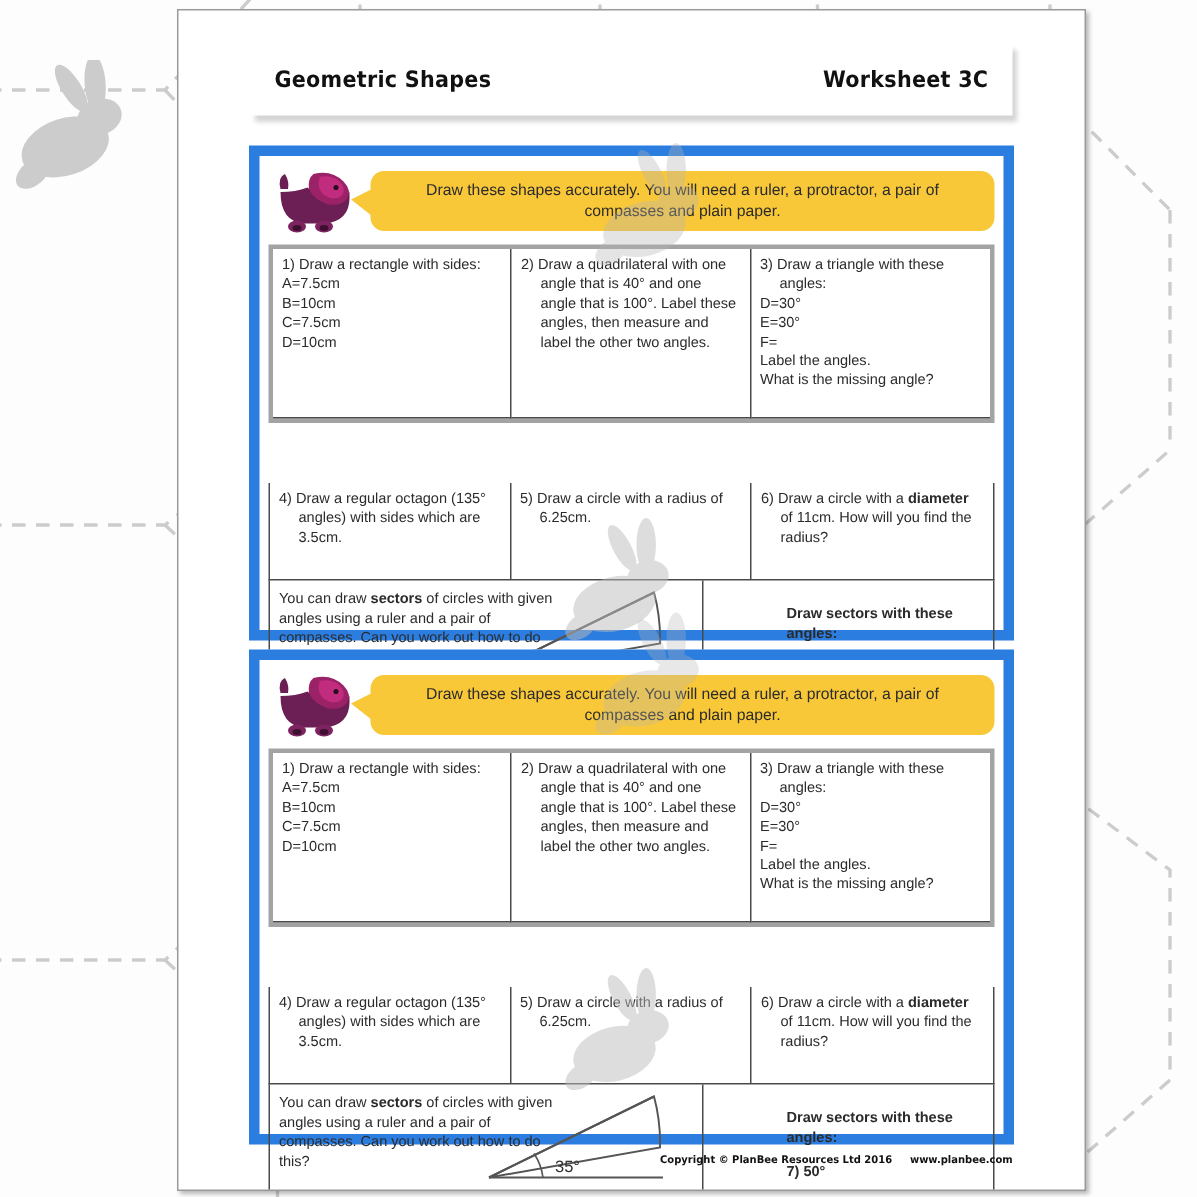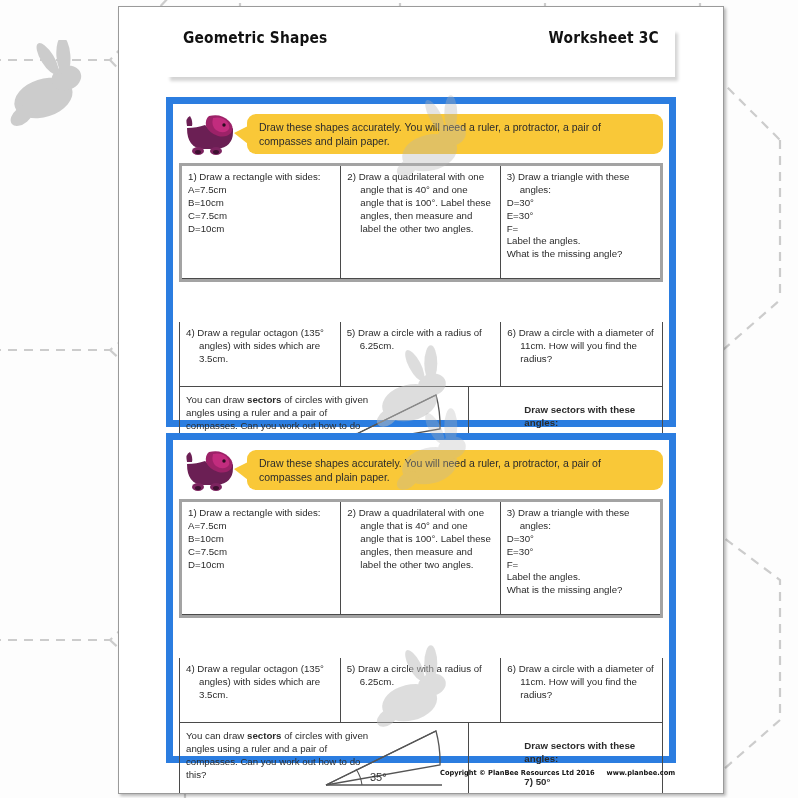--- a/index.html
+++ b/index.html
@@ -21,21 +21,21 @@
     border:1px solid #9a9a9a;
     box-shadow:2px 2px 3px rgba(0,0,0,.28);
     z-index:2;overflow:hidden;
   }
 
   
   .header{
     position:absolute;left:48px;top:22px;width:508px;height:48px;
     background:#ffffff;
     box-shadow:3px 4px 3px rgba(0,0,0,.17);
-    display:flex;align-items:flex-start;justify-content:space-between;
+    display:flex;align-items:center;justify-content:space-between;
     padding:0 16px;box-sizing:border-box;
   }
   .header-title{
     font-family:"DejaVu Sans", sans-serif;
     font-weight:700;font-size:15px;color:#111;letter-spacing:.2px;
     transform:scaleX(.92);transform-origin:left center;
   }
   .header-right{
     font-family:"DejaVu Sans", sans-serif;
     font-weight:700;font-size:15px;color:#111;letter-spacing:.2px;
@@ -69,21 +69,21 @@
     padding:4px 12px;box-sizing:border-box;
     margin-left:10px;
   }
   .bubble:before{
     content:"";position:absolute;left:-13px;top:12px;
     border-top:7px solid transparent;
     border-bottom:11px solid transparent;
     border-right:14px solid #f9c838;
   }
   .bubble-text{
-    text-align:left;font-size:10.5px;line-height:1.35;color:#2b2b2b;
+    text-align:center;font-size:10.5px;line-height:1.35;color:#2b2b2b;
     font-family:"Liberation Sans", sans-serif;
   }
 
   
   .qgrid{
     display:grid;
     grid-template-columns:1fr 1fr 1fr;
     border:3px solid #a3a3a3;
     margin-top:5px;
   }
@@ -91,21 +91,21 @@
     border-right:1px solid #4a4a4a;
     border-bottom:1px solid #4a4a4a;
     padding:5px 6px 4px 6px;
     box-sizing:border-box;
     font-size:9.7px;line-height:1.33;color:#2b2b2b;
   }
   .qcell:nth-child(3n){border-right:none;}
   .qrow1 .qcell{height:113px;}
   .qcell p{margin:0;}
   .qcell .ind{padding-left:13px;text-indent:-13px;}
-  .qcell b{font-weight:400;}
+  .qcell b{font-weight:700;}
 
   .qgrid2{
     display:grid;grid-template-columns:1fr 1fr 1fr;
     border-left:1px solid #4a4a4a;border-right:1px solid #4a4a4a;
     border-bottom:1px solid #4a4a4a;
     margin-top:40px;
   }
   .qgrid2 .qcell{height:64px;border-bottom:none;}
 
   

